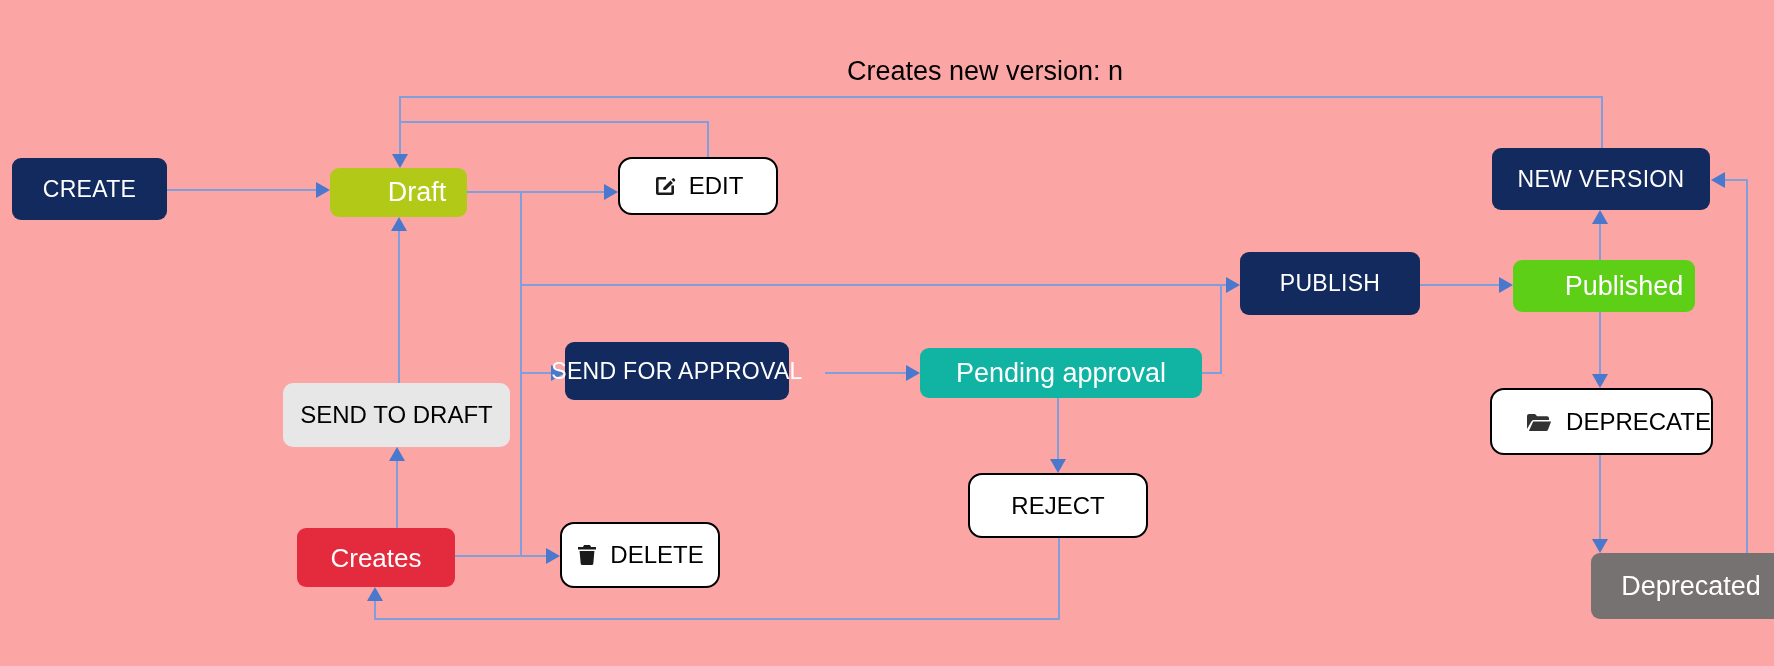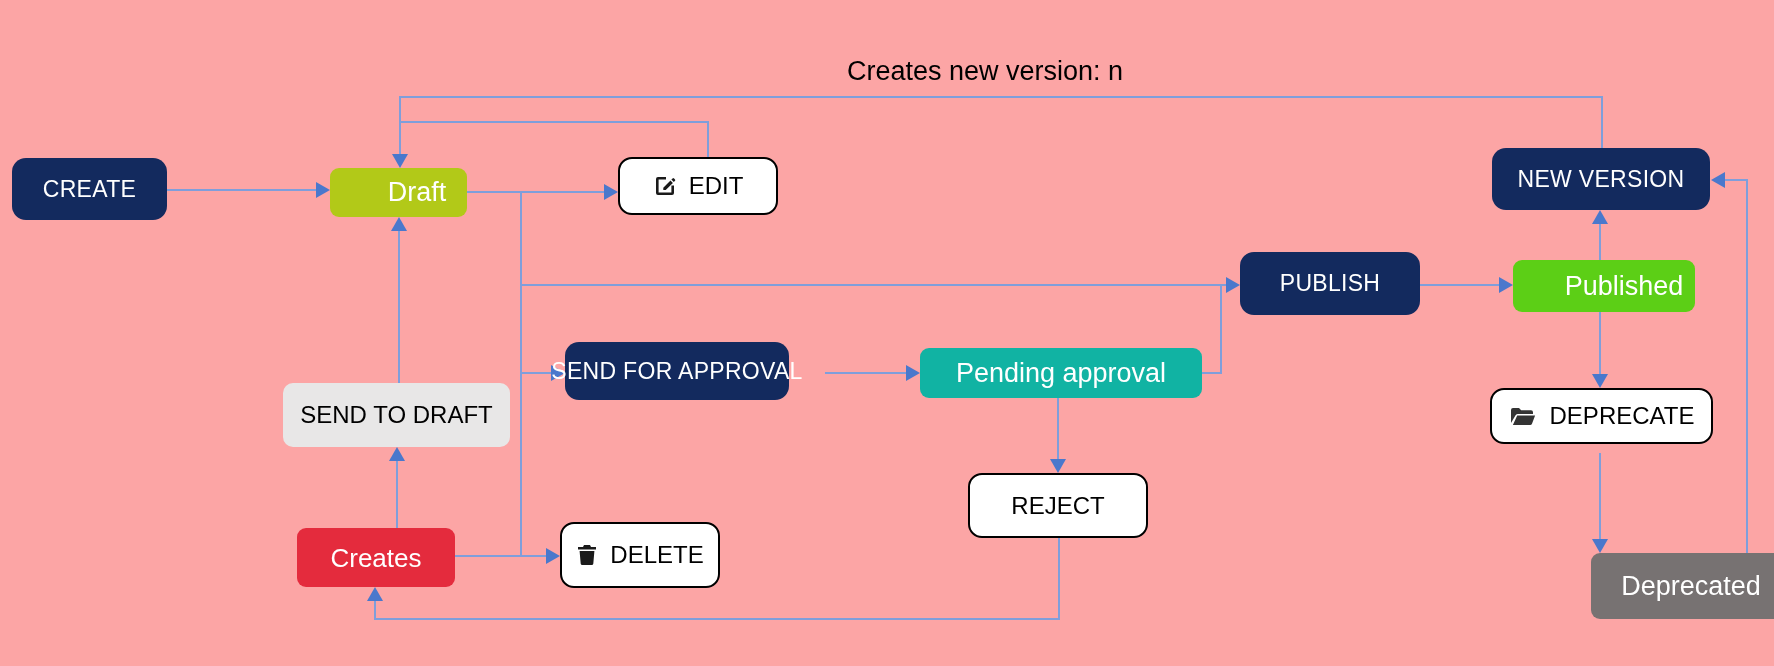--- a/index.html
+++ b/index.html
@@ -13,21 +13,21 @@
     --line:#7f9edb;
     --arrow:#4a78cc;
     --ink:#1a1a1a;
   }
   *{margin:0;padding:0;box-sizing:border-box;}
   body{background:#ffffff;font-family:"Liberation Sans",sans-serif;}
   .canvas{position:relative;width:1774px;height:666px;background:#fca5a5;overflow:hidden;}
 
   .node{position:absolute;display:flex;align-items:center;justify-content:center;
         text-align:center;line-height:1;white-space:nowrap;}
-  .navy{background:var(--navy);color:#ffffff;border-radius:14px;font-size:23px;font-weight:500;letter-spacing:.3px;}
+  .navy{background:var(--navy);color:#ffffff;border-radius:9px;font-size:23px;font-weight:500;letter-spacing:.3px;}
   .state{color:#ffffff;border-radius:9px;font-size:27px;font-weight:500;}
   .bg-lime{background:var(--lime);padding-left:37px;}
   .bg-green{background:var(--green);}
   .bg-teal{background:var(--teal);}
   .bg-red{background:var(--red);}
   .bg-gray{background:var(--gray);}
   .plain{background:#ffffff;border:2.5px solid #000000;border-radius:14px;color:#000;
          font-size:24px;font-weight:500;display:flex;gap:12px;align-items:center;justify-content:center;}
   .soft{background:var(--lightgray);border-radius:10px;color:#000;font-size:24px;font-weight:500;}
 
@@ -145,21 +145,21 @@
   </div>
 
   <div class="node state bg-green" style="left:1513px;top:260px;width:182px;height:52px;padding-left:40px;">
     <span>Published</span>
   </div>
 
   <div class="node navy" style="left:1492px;top:148px;width:218px;height:62px;align-items:center;">
     <span>NEW VERSION</span>
   </div>
 
-  <div class="node plain" style="left:1490px;top:388px;width:223px;height:56px;gap:13px;">
+  <div class="node plain" style="left:1490px;top:388px;width:223px;height:67px;gap:13px;justify-content:flex-end;">
     <span class="icon">
       <svg width="28" height="24" viewBox="0 0 28 24" fill="#333333">
         <path d="M2 6a2 2 0 0 1 2-2h6l2.2 2.2H22a2 2 0 0 1 2 2V10H8.6a2.4 2.4 0 0 0-2.2 1.5L2 19V6z"></path>
         <path d="M8.2 11.5h17.9l-3.1 8.2a2 2 0 0 1-1.9 1.3H3.9l4.3-9.5z"></path>
       </svg>
     </span>
     <span>DEPRECATE</span>
   </div>
 
   <div class="node state bg-gray" style="left:1591px;top:553px;width:200px;height:66px;">

